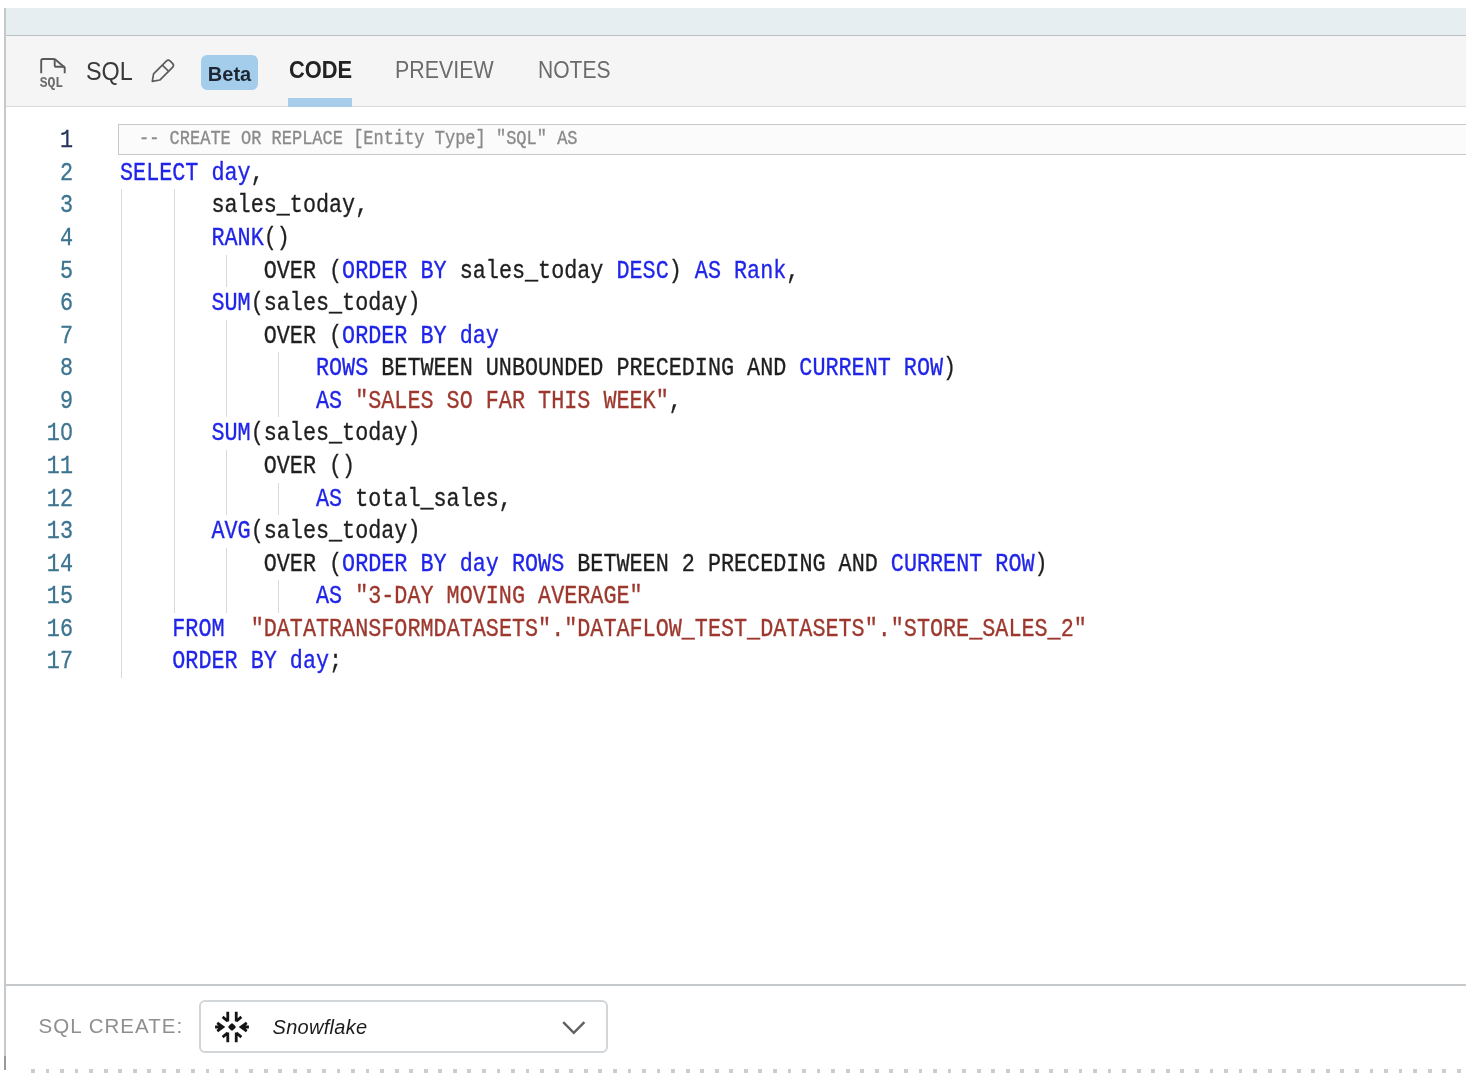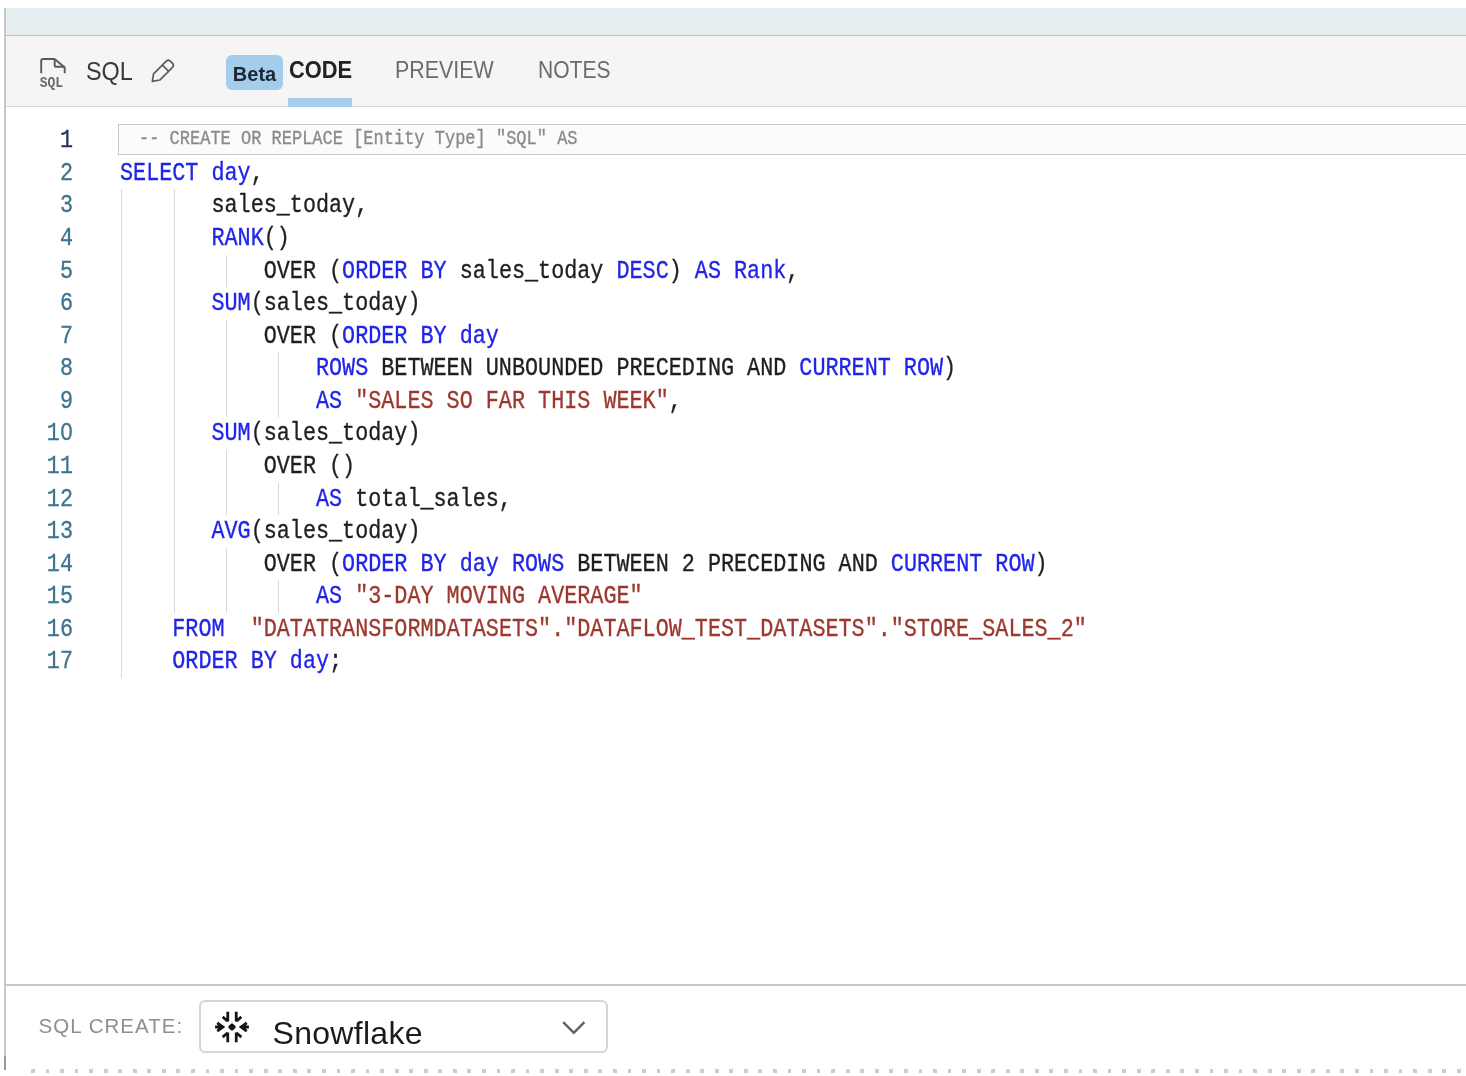--- a/index.html
+++ b/index.html
@@ -6,21 +6,21 @@
   font-family:"Liberation Sans", sans-serif; }
 .abs { position:absolute; }
 #lline  { position:absolute; left:4.2px; top:8px; width:2px; height:1062px; background:#c6c9cb; }
 #lline3 { position:absolute; left:4.2px; top:1056px; width:2px; height:14px; background:#97999b; }
 #strip { position:absolute; left:6px; top:8px; width:1460px; height:28.8px;
   background:#e7eef2; border-bottom:2px solid #bcc1c3; }
 #hdr { position:absolute; left:6px; top:36px; width:1460px; height:71px;
   background:#f5f5f6; border-bottom:1px solid #dadada; }
 #sqltitle { position:absolute; left:86px; top:58.1px; font-size:26px; line-height:1; color:#3a3a3a;
   transform:scaleX(0.9); transform-origin:0 0; }
-#beta { position:absolute; left:226px; top:55px; width:57px; height:35px; background:#a4cdec;
+#beta { position:absolute; left:201px; top:55px; width:57px; height:35px; background:#a4cdec;
   border-radius:6px; color:#1c2733; font-size:20px; font-weight:bold; text-align:center; line-height:38.5px; }
 .tab { position:absolute; top:58.8px; font-size:23px; line-height:1; color:#6b6b6b; transform-origin:0 0; }
 #tcode { left:289px; color:#222; font-weight:bold; transform:scaleX(0.95); }
 #underline { position:absolute; left:287.5px; top:97.5px; width:64px; height:9px; background:#a7cdeb; }
 .gut { position:absolute; width:73px; text-align:right; font-family:"Liberation Mono",monospace;
   font-size:26.5px; line-height:32.57px; height:32.57px; color:#3d7490;
   -webkit-text-stroke:0.35px currentColor;
   transform:scaleX(0.8215); transform-origin:100% 0; }
 .gut.act { color:#27335f; }
 .cl { position:absolute; left:120.4px; white-space:pre; font-family:"Liberation Mono",monospace;
@@ -32,21 +32,21 @@
 .c { color:#8a8a8a; }
 .guide { position:absolute; width:1px; background:#d9d9d9; }
 .l1box { position:absolute; left:118px; top:123.5px; width:1356px; height:31px;
   background:#fbfbfb; border:1px solid #c8c8c8; }
 #bbar { position:absolute; left:6px; top:983.5px; width:1460px; height:92.5px;
   background:#fff; border-top:2px solid #c6c9cb; }
 #dialect { position:absolute; left:38.5px; top:1016.1px; font-size:20.5px; line-height:1;
   letter-spacing:1.05px; color:#8f8f8f; }
 #dd { position:absolute; left:199px; top:1000px; width:409px; height:53px;
   border:2px solid #d3d6d9; border-radius:6px; background:#fff; }
-#ddtext { position:absolute; left:272.5px; top:1017.0px; font-size:32px; letter-spacing:0.3px; line-height:1; color:#1b1b1b; }
+#ddtext { position:absolute; left:272.5px; top:1017.0px; font-size:20px; letter-spacing:0.3px; line-height:1; color:#1b1b1b;font-style:italic; }
 #dots { position:absolute; left:31px; top:1068.8px; width:1435px; height:4.5px;
   background:repeating-linear-gradient(90deg,#cdcdcd 0 3.8px,transparent 3.8px 14.55px); }
 </style></head>
 <body>
 <div id="strip"></div>
 <div id="hdr"></div>
 <div id="lline"></div>
 <div id="lline3"></div>
 <svg class="abs" style="left:38px;top:56px" width="30" height="34" viewBox="0 0 30 34">
   <g fill="none" stroke="#595959" stroke-width="1.9">

